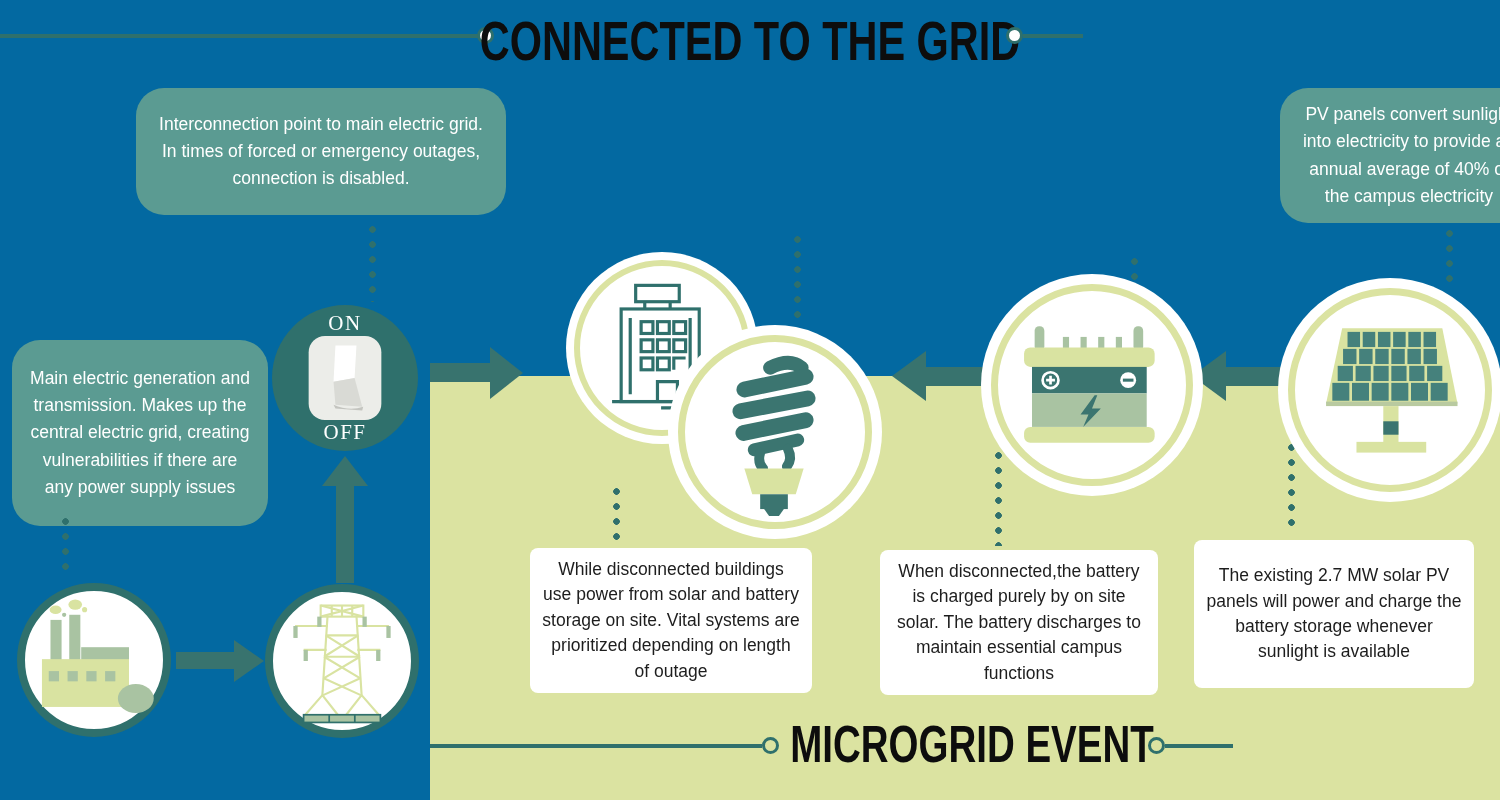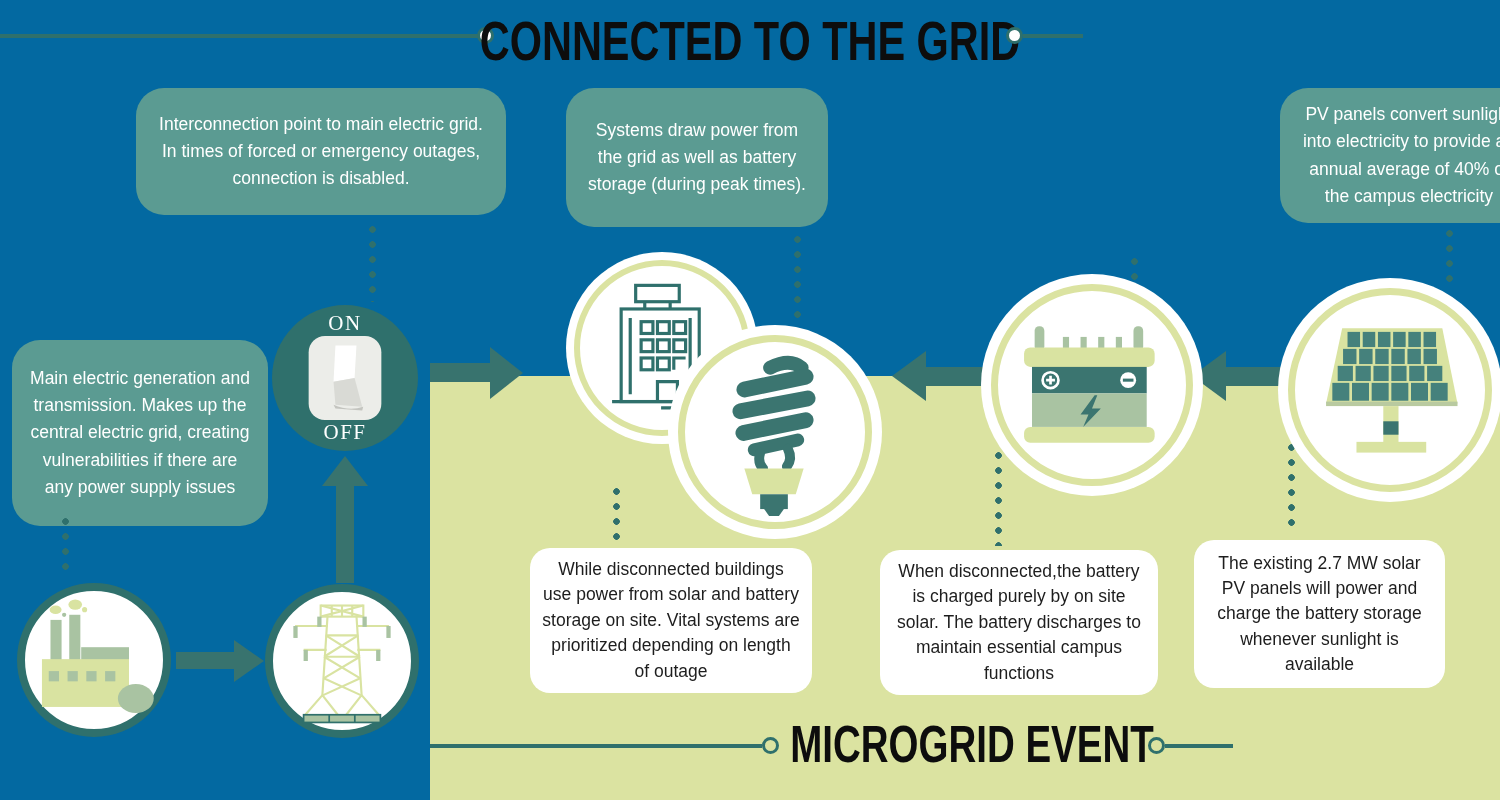--- a/index.html
+++ b/index.html
@@ -12,21 +12,21 @@
   .rule{background:#2f706c;height:4px;}
   .ring{width:17px;height:17px;border:3.5px solid #2f706c;border-radius:50%;background:transparent;box-sizing:border-box;}
   .big-title{font-weight:800;color:#0d0d0d;white-space:nowrap;letter-spacing:0px;
              transform:translateX(-50%) scaleX(0.74);}
   #title-top{left:750px;top:8px;font-size:56px;}
   #title-bottom{left:972px;top:714px;font-size:52px;}
   
   .teal-box{background:#5b9b92;color:#ffffff;border-radius:28px;display:flex;align-items:center;justify-content:center;
             text-align:center;font-size:17.5px;line-height:1.55;padding:10px 16px;box-sizing:border-box;}
   
-  .white-box{background:#ffffff;color:#1d1d1d;border-radius:20px;display:flex;align-items:center;justify-content:center;
+  .white-box{background:#ffffff;color:#1d1d1d;border-radius:8px;display:flex;align-items:center;justify-content:center;
              text-align:center;font-size:17.5px;line-height:1.45;padding:8px 12px;box-sizing:border-box;}
   
   .dots{width:7px;background-image:radial-gradient(circle at 3.5px 7.5px,#2f706c 3px,rgba(0,0,0,0) 3.6px);
         background-size:7px 15px;background-repeat:repeat-y;}
   
   .icircle{background:#ffffff;border-radius:50%;box-sizing:border-box;display:flex;align-items:center;justify-content:center;}
   .icircle.green{border:7px solid #dbe3a1;box-shadow:0 0 0 10px #ffffff;}
   .icircle.teal{border:8px solid #2f706c;}
   
   .shaft{background:#38736e;}
@@ -48,23 +48,20 @@
   <div id="green-bg" class="abs"></div>
 
   <div class="abs rule" style="left:0;top:34px;width:479px;"></div>
   <div class="abs ring" style="left:477px;top:27px;background:#fff;"></div>
   <div id="title-top" class="abs big-title">CONNECTED TO THE GRID</div>
   <div class="abs ring" style="left:1006px;top:27px;background:#fff;"></div>
   <div class="abs rule" style="left:1023px;top:34px;width:60px;"></div>
 
   <div class="abs teal-box" style="left:100px;top:88px;width:370px;height:127px;margin-left:36px;">
     <span>Interconnection point to main electric grid. In times of forced or emergency outages, connection is disabled.</span>
-  </div>
-  <div class="abs teal-box" style="left:566px;top:88px;width:262px;height:139px;">
-    <span>Systems draw power from the grid as well as battery storage (during peak times).</span>
   </div>
   <div class="abs teal-box" style="left:1280px;top:88px;width:258px;height:135px;">
     <span>PV panels convert sunlight into electricity to provide an annual average of 40% of the campus electricity</span>
   </div>
   <div class="abs teal-box" style="left:12px;top:340px;width:256px;height:186px;">
     <span>Main electric generation and transmission. Makes up the central electric grid, creating vulnerabilities if there are any power supply issues</span>
   </div>
 
   <div class="abs dots" style="left:369px;top:222px;height:80px;"></div>
   <div class="abs dots" style="left:794px;top:232px;height:92px;"></div>
@@ -235,21 +232,21 @@
       <path d="M60 138 v9 M90 138 v9" stroke="#2f706c" stroke-width="2"></path>
     </svg>
   </div>
 
   <div class="abs white-box" style="left:530px;top:548px;width:282px;height:145px;">
     <span>While disconnected buildings use power from solar and battery storage on site. Vital systems are prioritized depending on length of outage</span>
   </div>
   <div class="abs white-box" style="left:880px;top:550px;width:278px;height:145px;">
     <span>When disconnected,the battery is charged purely by on site solar. The battery discharges to maintain essential campus functions</span>
   </div>
-  <div class="abs white-box" style="left:1194px;top:540px;width:251px;height:148px;">
+  <div class="abs white-box" style="left:1194px;top:540px;width:280px;height:148px;">
     <span>The existing 2.7 MW solar PV panels will power and charge the battery storage whenever sunlight is available</span>
   </div>
 
   <div class="abs rule" style="left:430px;top:744px;width:332px;"></div>
   <div class="abs ring" style="left:762px;top:737px;"></div>
   <div id="title-bottom" class="abs big-title">MICROGRID EVENT</div>
   <div class="abs ring" style="left:1148px;top:737px;"></div>
   <div class="abs rule" style="left:1165px;top:744px;width:68px;"></div>
 
 </div>

